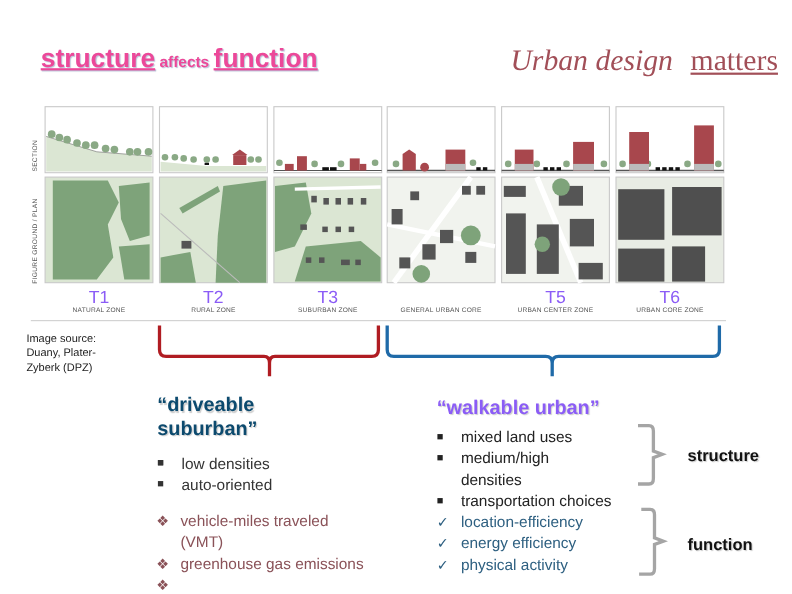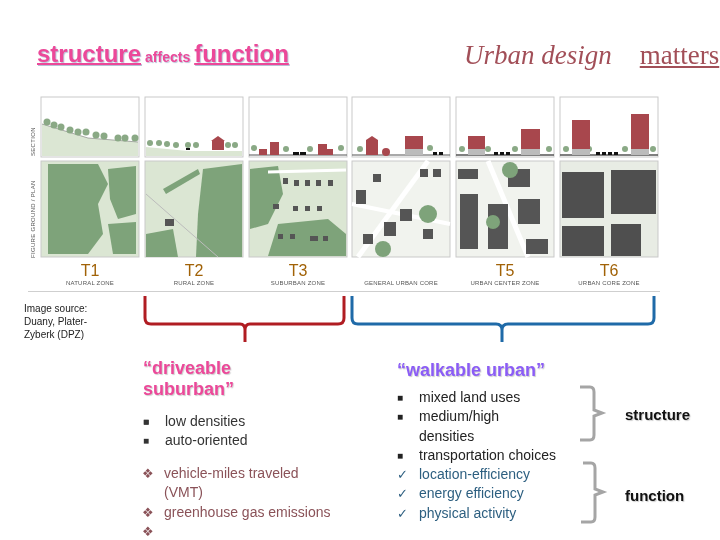--- a/index.html
+++ b/index.html
@@ -4,25 +4,25 @@
 <style>
   html, body { margin:0; padding:0; background:#ffffff; }
   body { width:720px; height:540px; position:relative; overflow:hidden; font-family:"Liberation Sans", sans-serif; }
 
   .title-left { position:absolute; left:37px; top:40px; color:#ec4899; font-weight:bold; white-space:nowrap; text-shadow:1px 1px 1px #b9c0d6; }
   .title-left .big { font-size:24px; text-decoration:underline; text-decoration-thickness:2px; }
   .title-left .small { font-size:14px; margin:0 4px; }
 
   .title-right { position:absolute; left:464px; top:40px; color:#a24f58; font-family:"Liberation Serif", serif; font-size:27px; white-space:nowrap; }
   .title-right .italic { font-style:italic; }
-  .title-right .under { text-decoration:underline; margin-left:28px; }
+  .title-right .under { text-decoration:underline; margin-left:16px; }
 
   .diagram { position:absolute; left:28px; top:94px; width:652px; height:195px; }
   .side-label { position:absolute; font-size:6px; color:#555; transform:rotate(-90deg); transform-origin:left top; white-space:nowrap; letter-spacing:0.3px; }
-  .zone-code { position:absolute; font-size:16px; color:#a16207; text-align:center; width:98px; }
+  .zone-code { position:absolute; font-size:16px; color:#8b5cf6; text-align:center; width:98px; }
   .zone-name { position:absolute; font-size:6px; color:#555; text-align:center; width:98px; letter-spacing:0.2px; }
 
   .source { position:absolute; left:24px; top:302px; font-size:10px; color:#222; line-height:13px; }
 
   .heading { position:absolute; font-weight:bold; font-size:18px; line-height:21px; text-shadow:1px 1px 1px #ccc; }
   .list { position:absolute; font-size:14px; line-height:19.3px; margin:0; padding:0; list-style:none; }
   .list li { position:relative; padding-left:22px; }
   .list .bul { position:absolute; left:0; top:0; width:16px; text-align:left; font-size:10px; }
 
   .label-bold { position:absolute; font-weight:bold; font-size:15px; color:#111; text-shadow:1px 1px 1px #ccc; }
@@ -236,21 +236,21 @@
 
   <path d="M145,296 L145,318 Q145,324 151,324 L240,324 Q245,324 245,330 L245,342 M245,330 Q245,324 250,324 L338,324 Q344,324 344,318 L344,296" fill="none" stroke="#b01c22" stroke-width="3"></path>
 
   <path d="M352,296 L352,318 Q352,324 358,324 L496,324 Q502,324 502,330 L502,342 M502,330 Q502,324 508,324 L648,324 Q654,324 654,318 L654,296" fill="none" stroke="#1f6aa8" stroke-width="3"></path>
 
   <path d="M580,387 L590,387 Q594,387 594,392 L594,410 L602,413 L594,416 L594,435 Q594,440 590,440 L580,440" fill="none" stroke="#a5a5a5" stroke-width="3"></path>
 
   <path d="M583,463 L591,463 Q595,463 595,468 L595,489 L603,492 L595,495 L595,517 Q595,522 591,522 L581,522" fill="none" stroke="#a5a5a5" stroke-width="3"></path>
 </svg>
 
-<div class="heading" style="left:143px;top:358px;color:#ec4899;">
+<div class="heading" style="left:143px;top:358px;color:#0c4a6e;">
   <div>“driveable</div>
   <div>suburban”</div>
 </div>
 <ul class="list" style="left:143px;top:412px;color:#333;">
   <li><span class="bul">■</span></li>
   <li><span class="bul">■</span><span>low densities</span></li>
   <li><span class="bul">■</span><span>auto-oriented</span></li>
 </ul>
 <ul class="list" style="left:142px;top:464px;color:#8a5258;">
   <li><span class="bul" style="font-size:13px;color:#8a5258">❖</span><span>vehicle-miles traveled</span></li>

